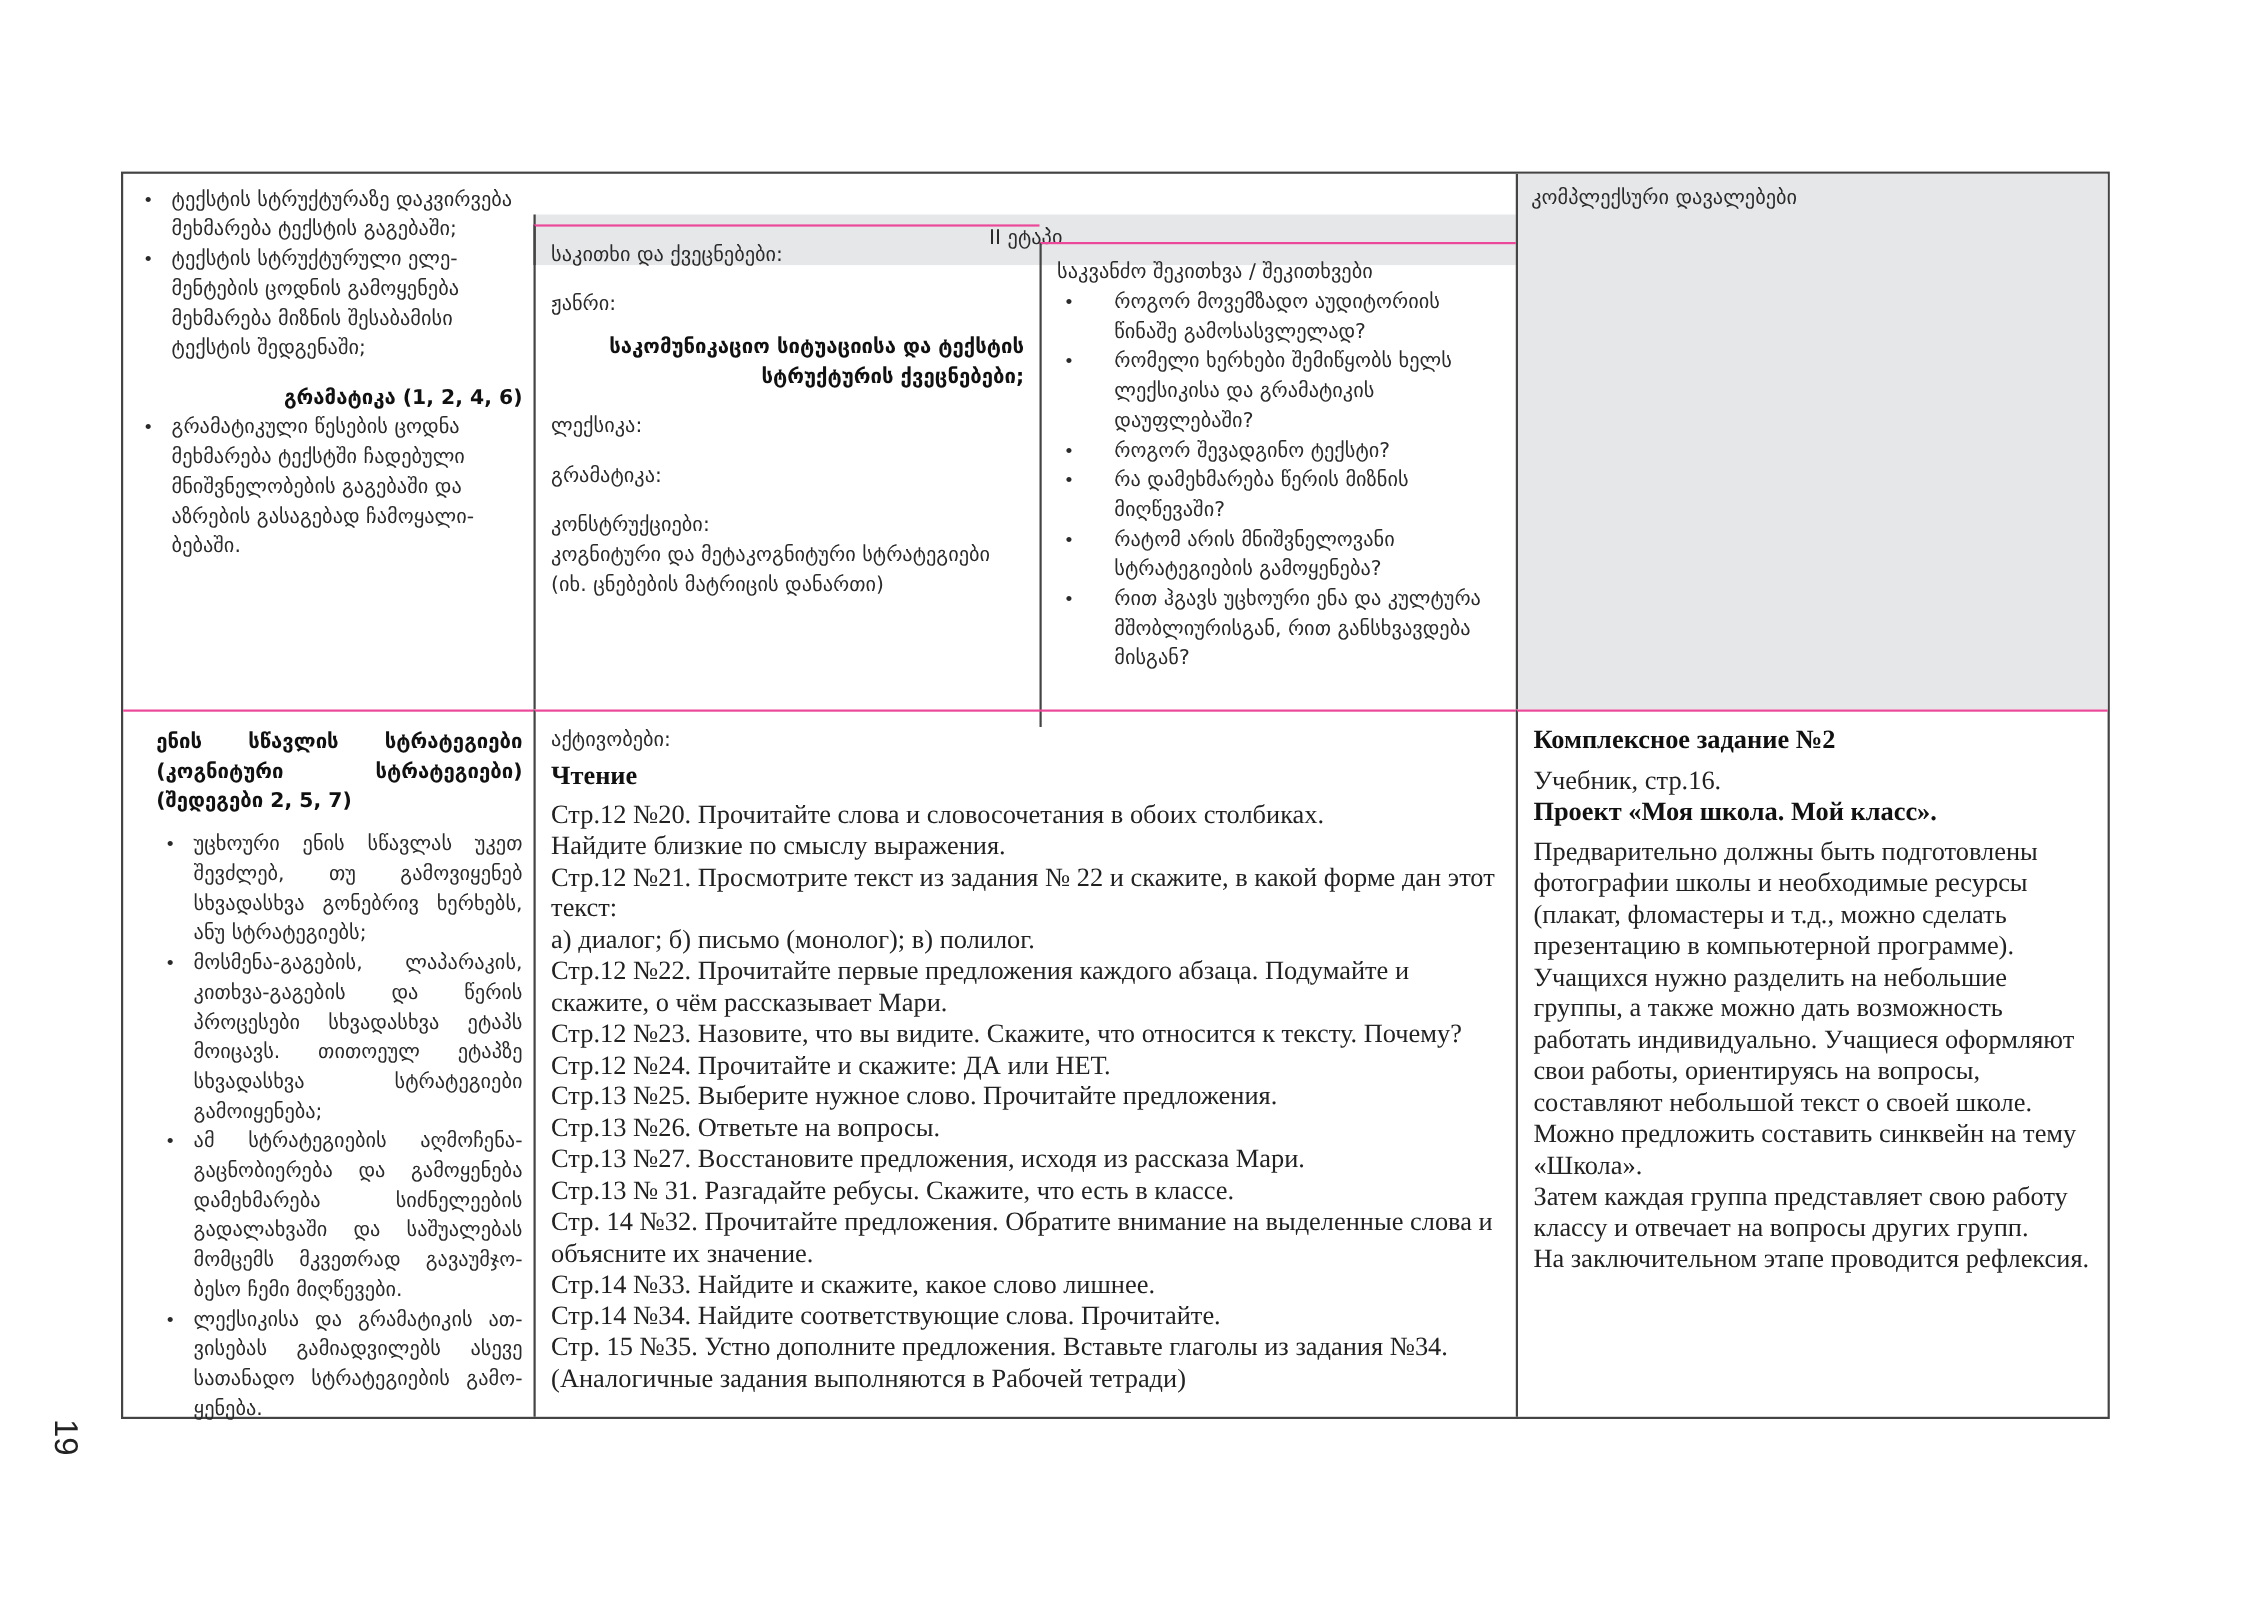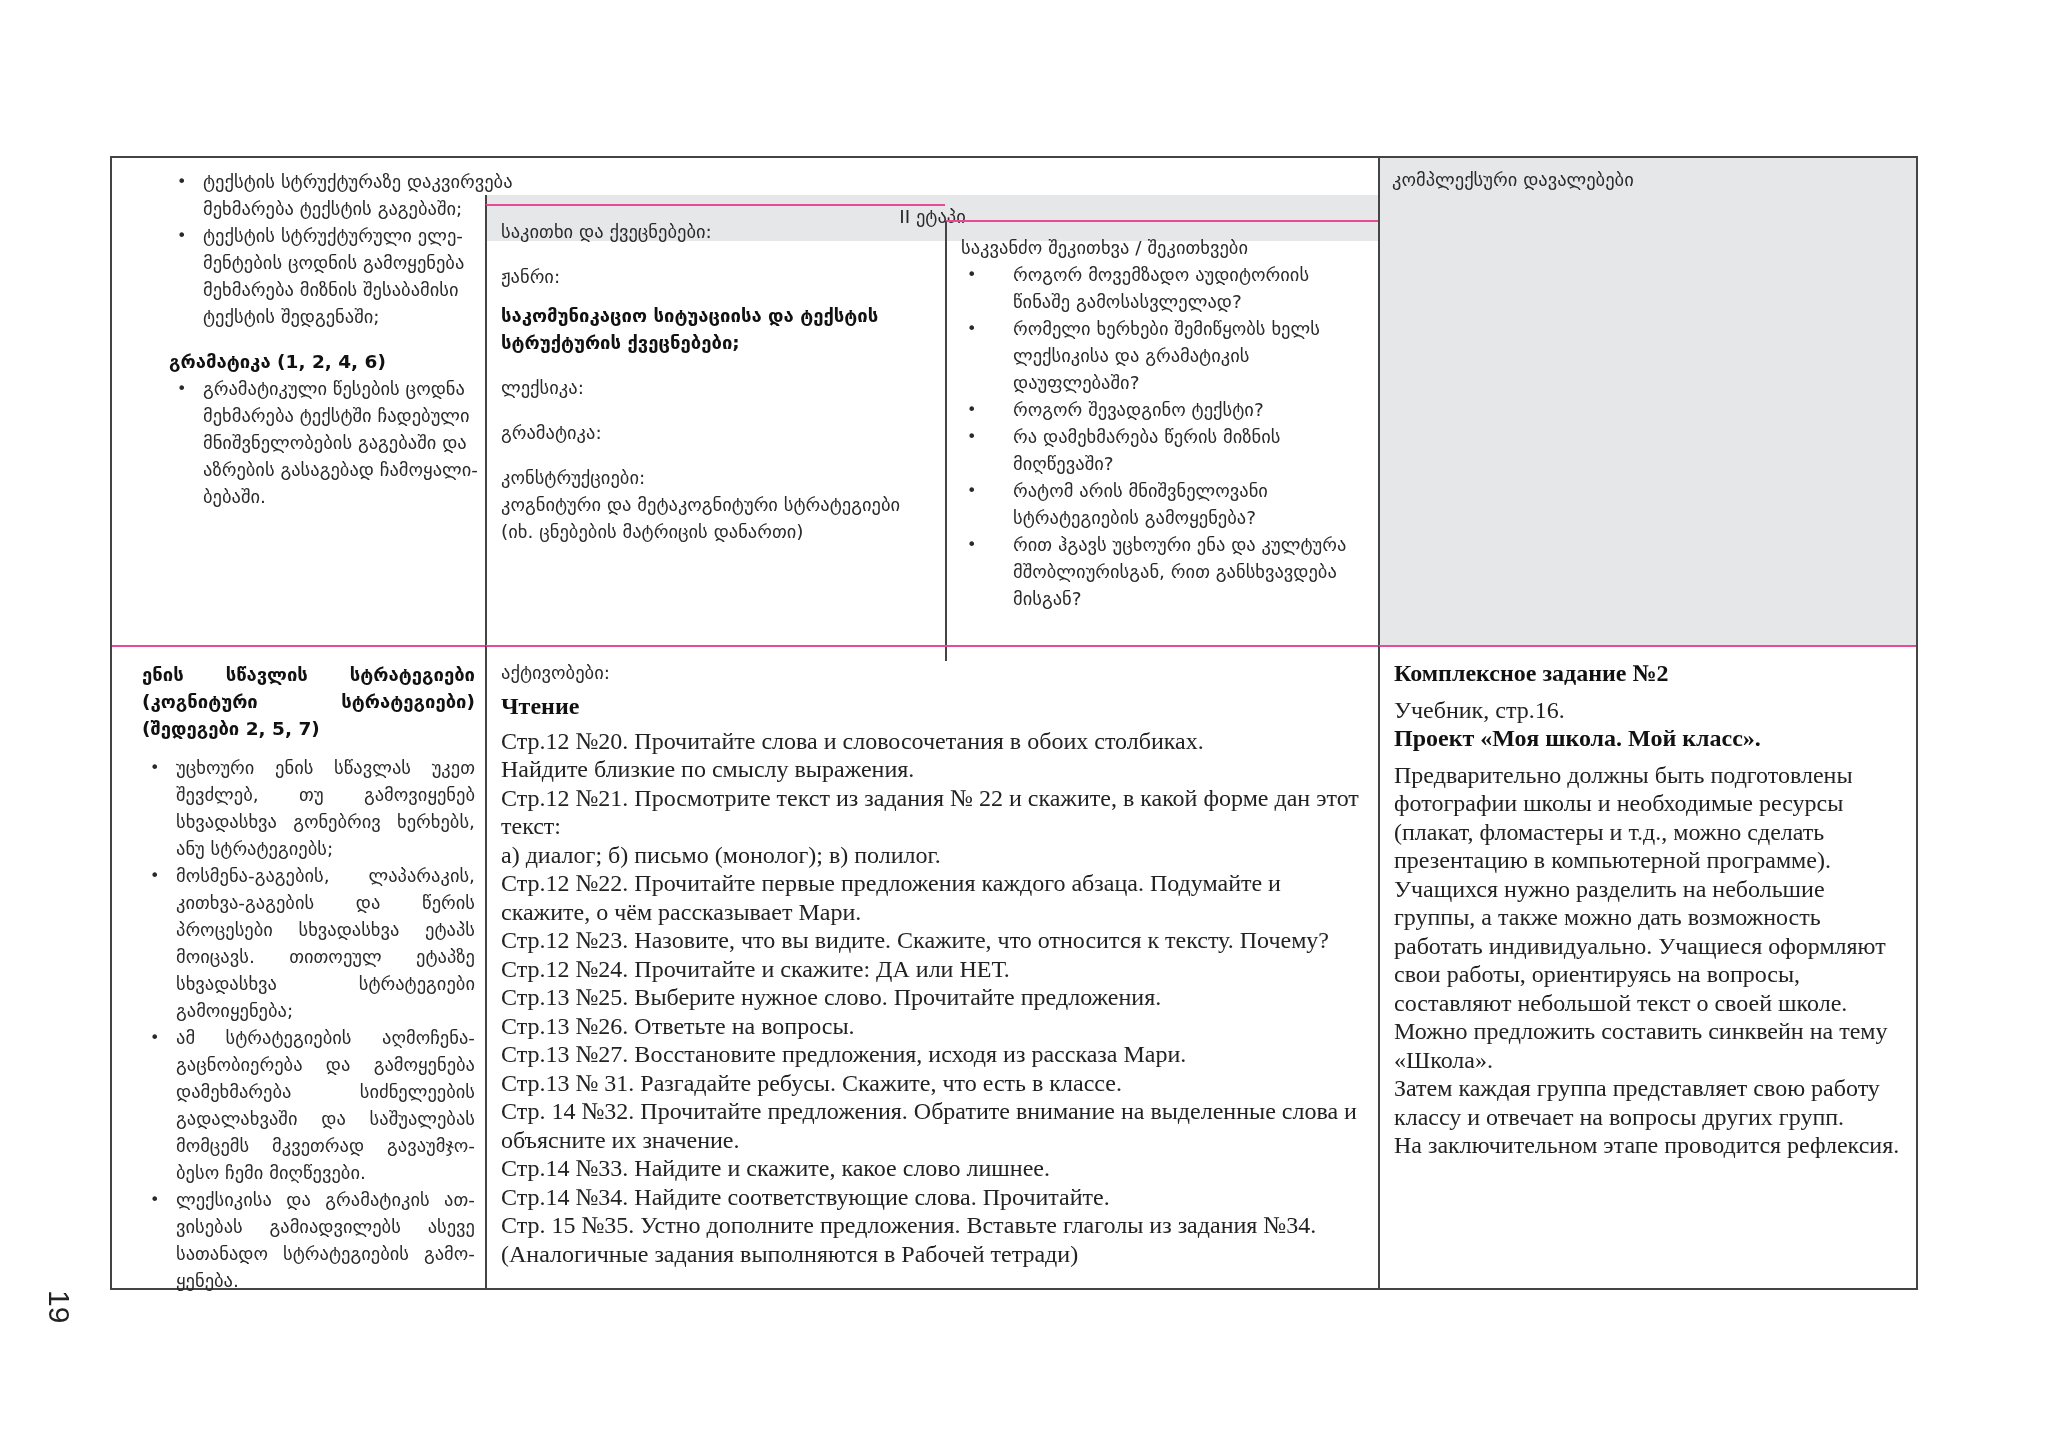--- a/index.html
+++ b/index.html
@@ -17,34 +17,34 @@
       position: absolute; left: 110px; top: 156px; width: 1808px; height: 1134px;
       border: 2px solid #444;
     }
     .cell { position: absolute; }
     .bl { border-left: 2px solid #444; }
     .bt { border-top: 2px solid #ec4899; }
     .gray { background: #e6e7e9; }
 
     
     .geo { font-family: "DejaVu Sans", sans-serif; font-size: 18.5px; line-height: 27px; color: #2a2a2a; }
-    .geo-b { font-weight: bold; color: #111; }
+    .geo-b { font-weight: bold; color: #111; text-align: right; }
     .ru { font-family: Liberation Serif, serif; font-size: 24px; line-height: 28.5px; color: #222; }
     .ru-b { font-weight: bold; color: #111; }
 
     ul.bul { list-style: none; }
     ul.bul li { position: relative; padding-left: 34px; }
     ul.bul li::before { content: "•"; position: absolute; left: 8px; top: 0; font-size: 16px; }
     ul.bul-wide li { padding-left: 52px; }
     ul.bul-wide li::before { left: 6px; }
 
     .just { text-align: justify; margin-left: 20px; }
 
     
-    #c1a { left: 0; top: 0; width: 373px; height: 592px; padding: 10px 10px 0 10px; margin-left: 47px; }
+    #c1a { left: 0; top: 0; width: 373px; height: 592px; padding: 10px 10px 0 10px; }
     #c1b { left: 0; top: 487px; width: 373px; height: 643px; padding: 14px 10px 0 10px; }
 
     
     #hdr { left: 373px; top: 0; width: 893px; height: 46px; text-align: center; padding-top: 8px; margin-top: 37px; }
     #hdr-right { left: 1266px; top: 0; width: 538px; height: 487px; padding: 8px 12px; }
 
     #c2a { left: 373px; top: 46px; width: 460px; height: 441px; padding: 12px 14px; }
     #c2b { left: 833px; top: 46px; width: 433px; height: 441px; padding: 12px 14px; margin-top: 16px; }
 
     #c3 { left: 373px; top: 487px; width: 893px; height: 643px; padding: 12px 14px; }

